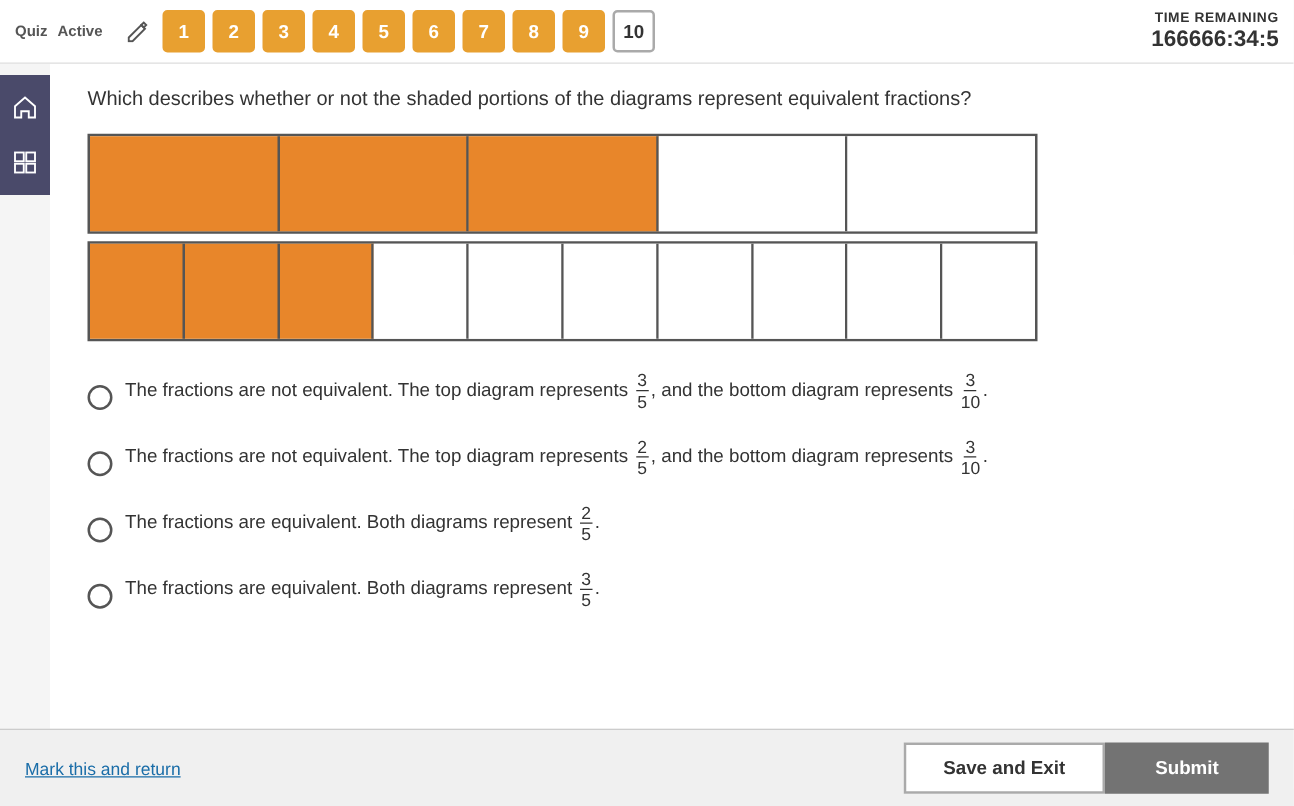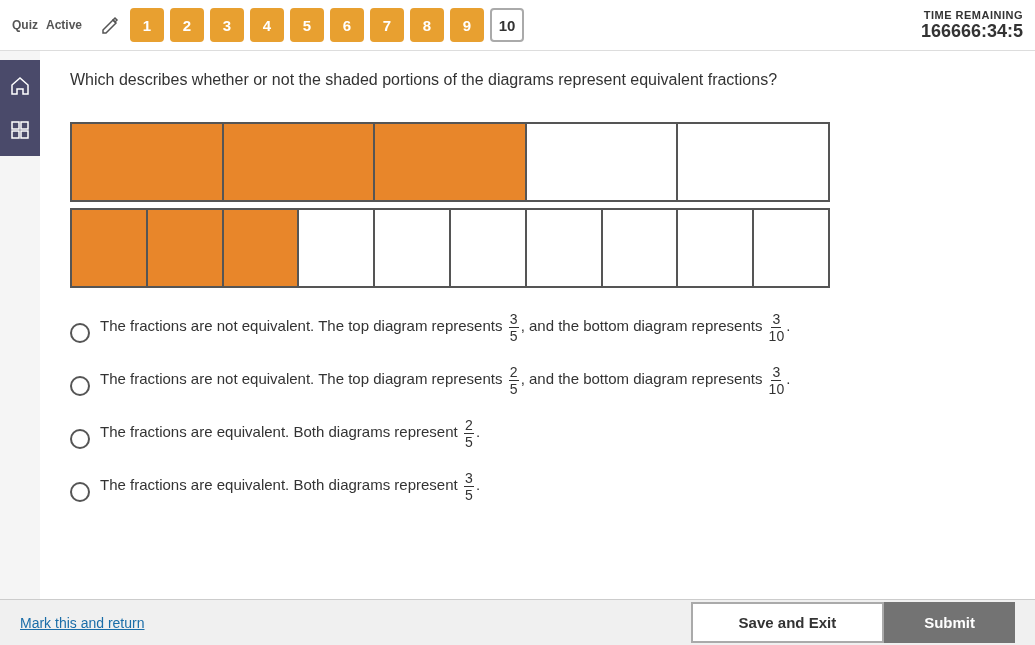--- a/index.html
+++ b/index.html
@@ -103,21 +103,21 @@
     .main-content {
       margin-left: 40px;
       padding: 20px 30px;
       background: #fff;
       min-height: 580px;
     }
 
     .question-text {
       font-size: 16px;
       color: #333;
-      margin-bottom: 33px;
+      margin-bottom: 18px;
     }
 
     
     .diagrams-container {
       margin-bottom: 24px;
     }
 
     
     .diagram {
       display: flex;
@@ -191,21 +191,21 @@
       text-align: center;
       min-width: 10px;
     }
 
     
     .bottom-bar {
       position: absolute;
       bottom: 0;
       left: 0;
       right: 0;
-      height: 46px;
+      height: 62px;
       background: #f0f0f0;
       border-top: 1px solid #ccc;
       display: flex;
       align-items: center;
       padding: 0 20px;
     }
 
     .mark-return {
       font-size: 14px;
       color: #1a6da8;
@@ -213,21 +213,21 @@
       cursor: pointer;
     }
 
     .bottom-buttons {
       margin-left: auto;
       display: flex;
       gap: 0;
     }
 
     .btn-save {
-      padding: 10px 46px;
+      padding: 10px 30px;
       background: #fff;
       border: 2px solid #aaa;
       font-size: 15px;
       font-weight: bold;
       color: #333;
       cursor: pointer;
     }
 
     .btn-next {
       padding: 10px 40px;

